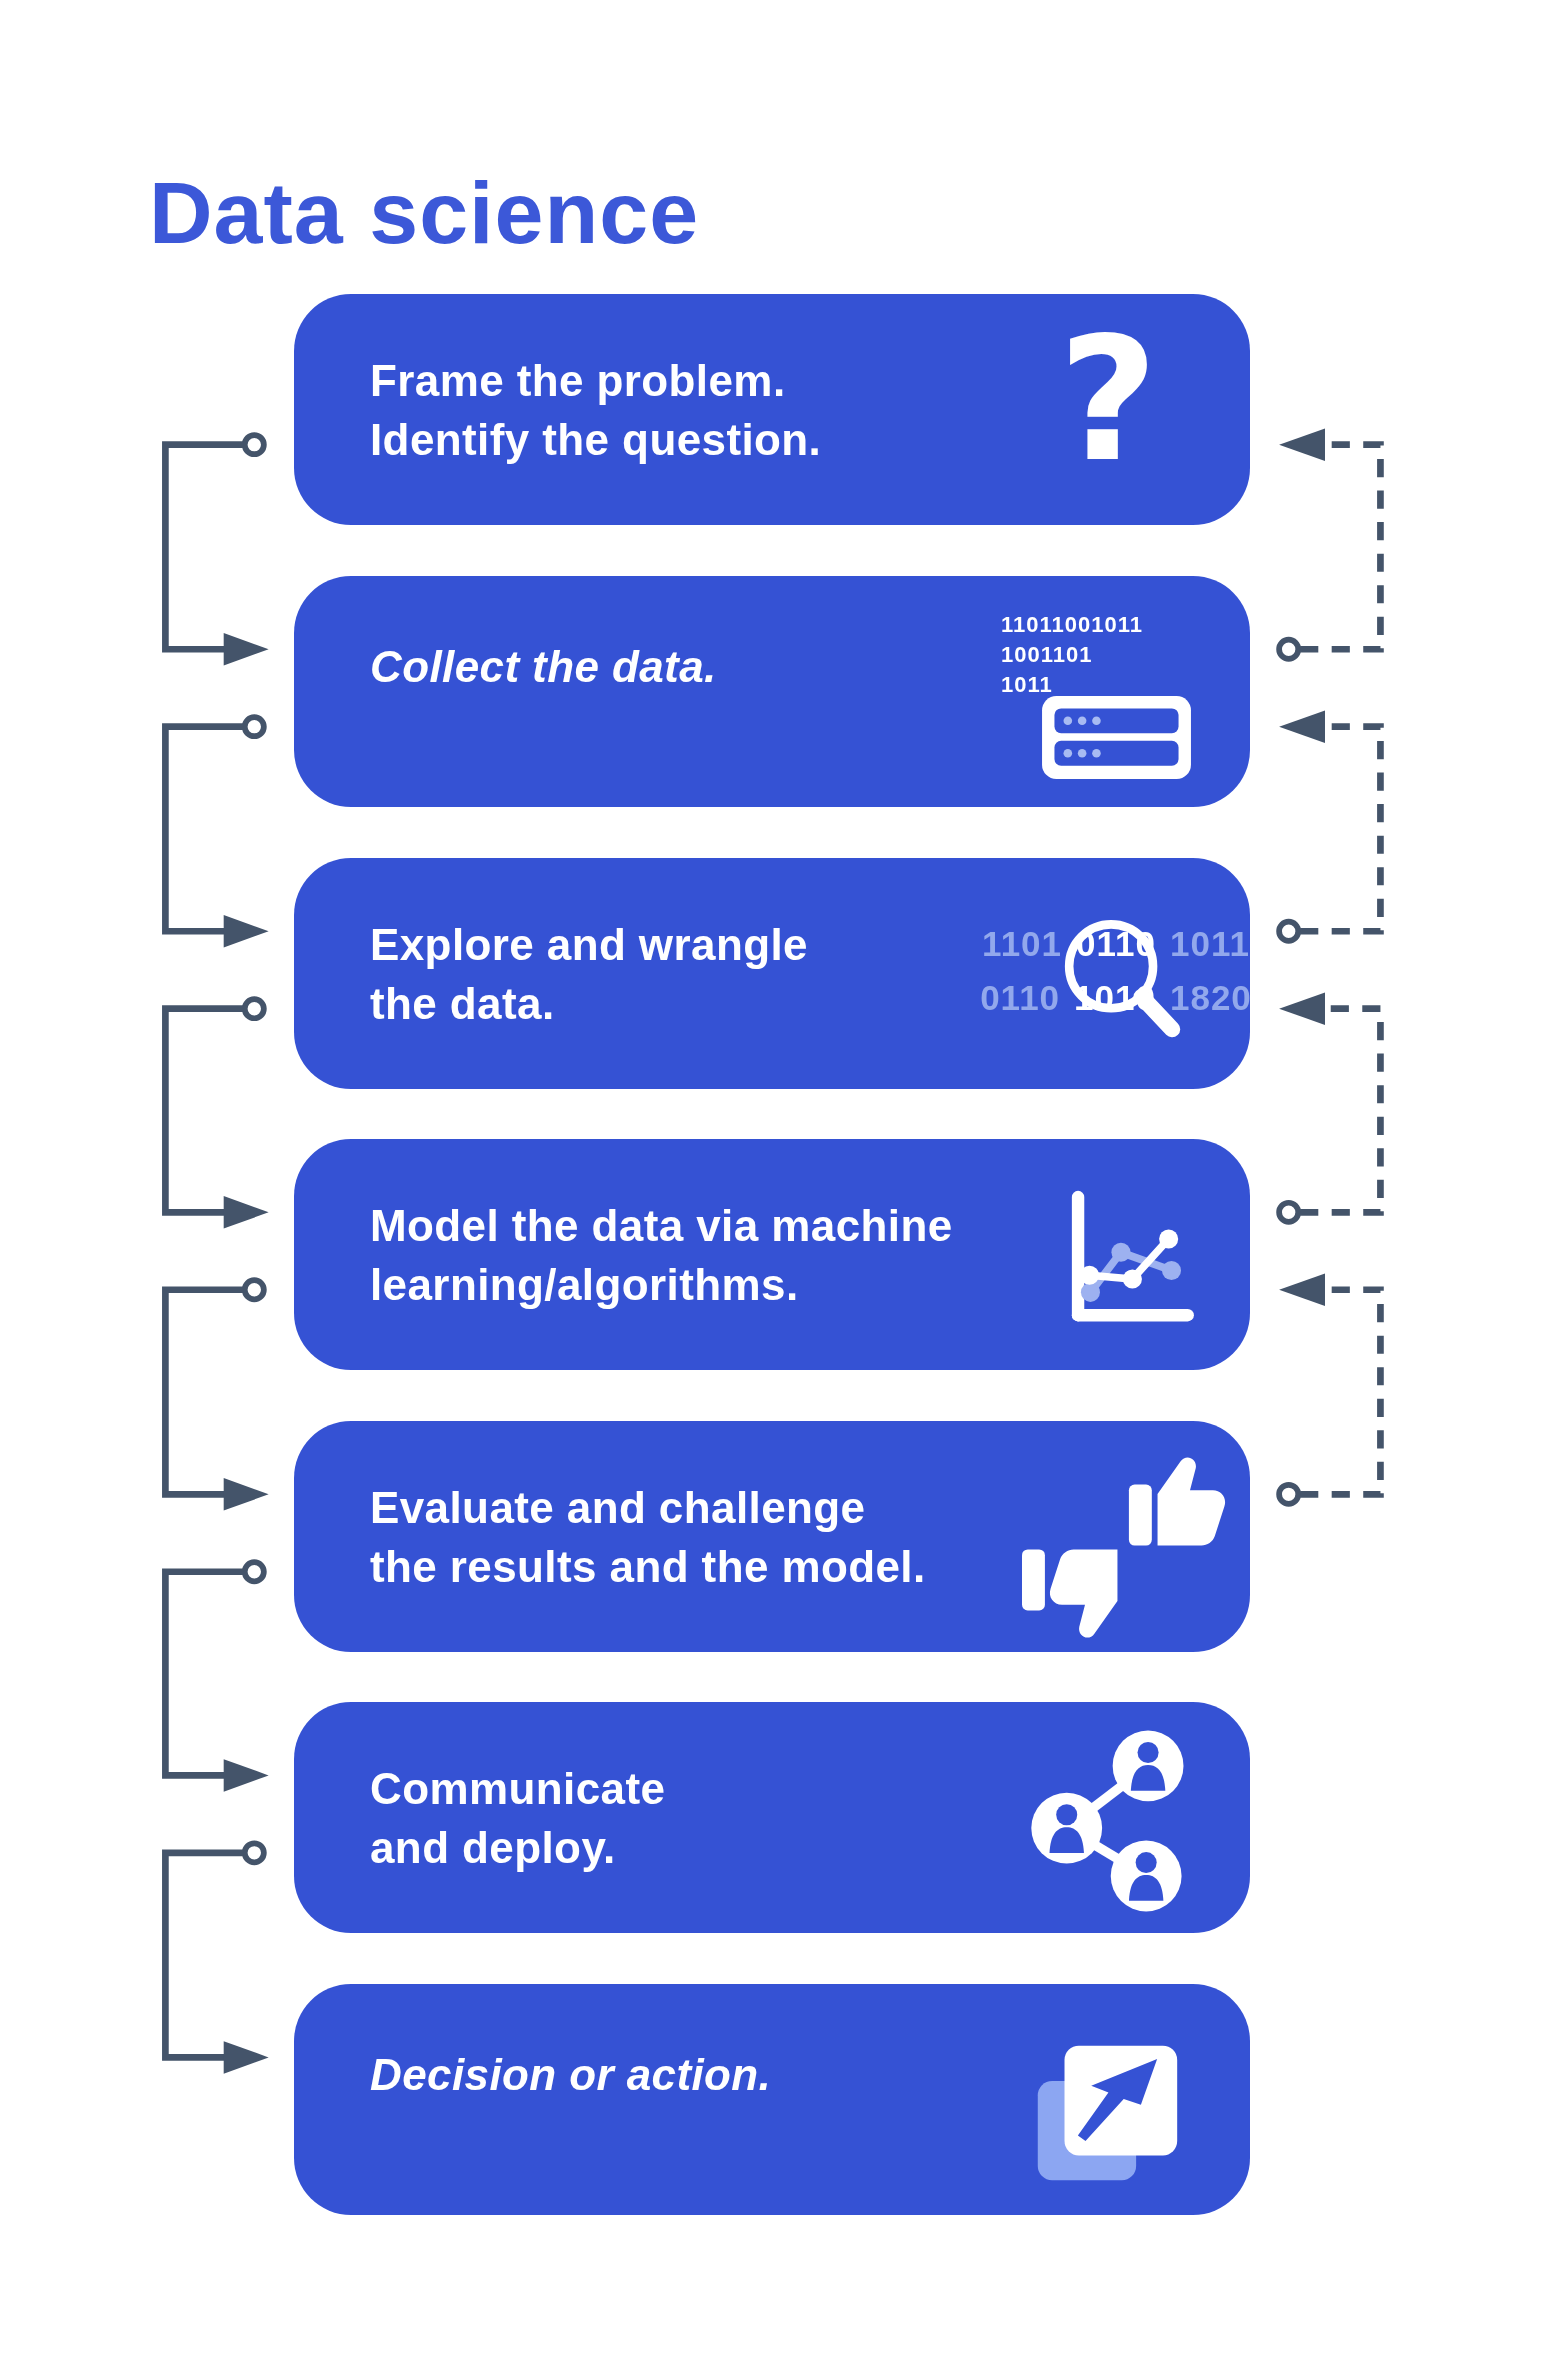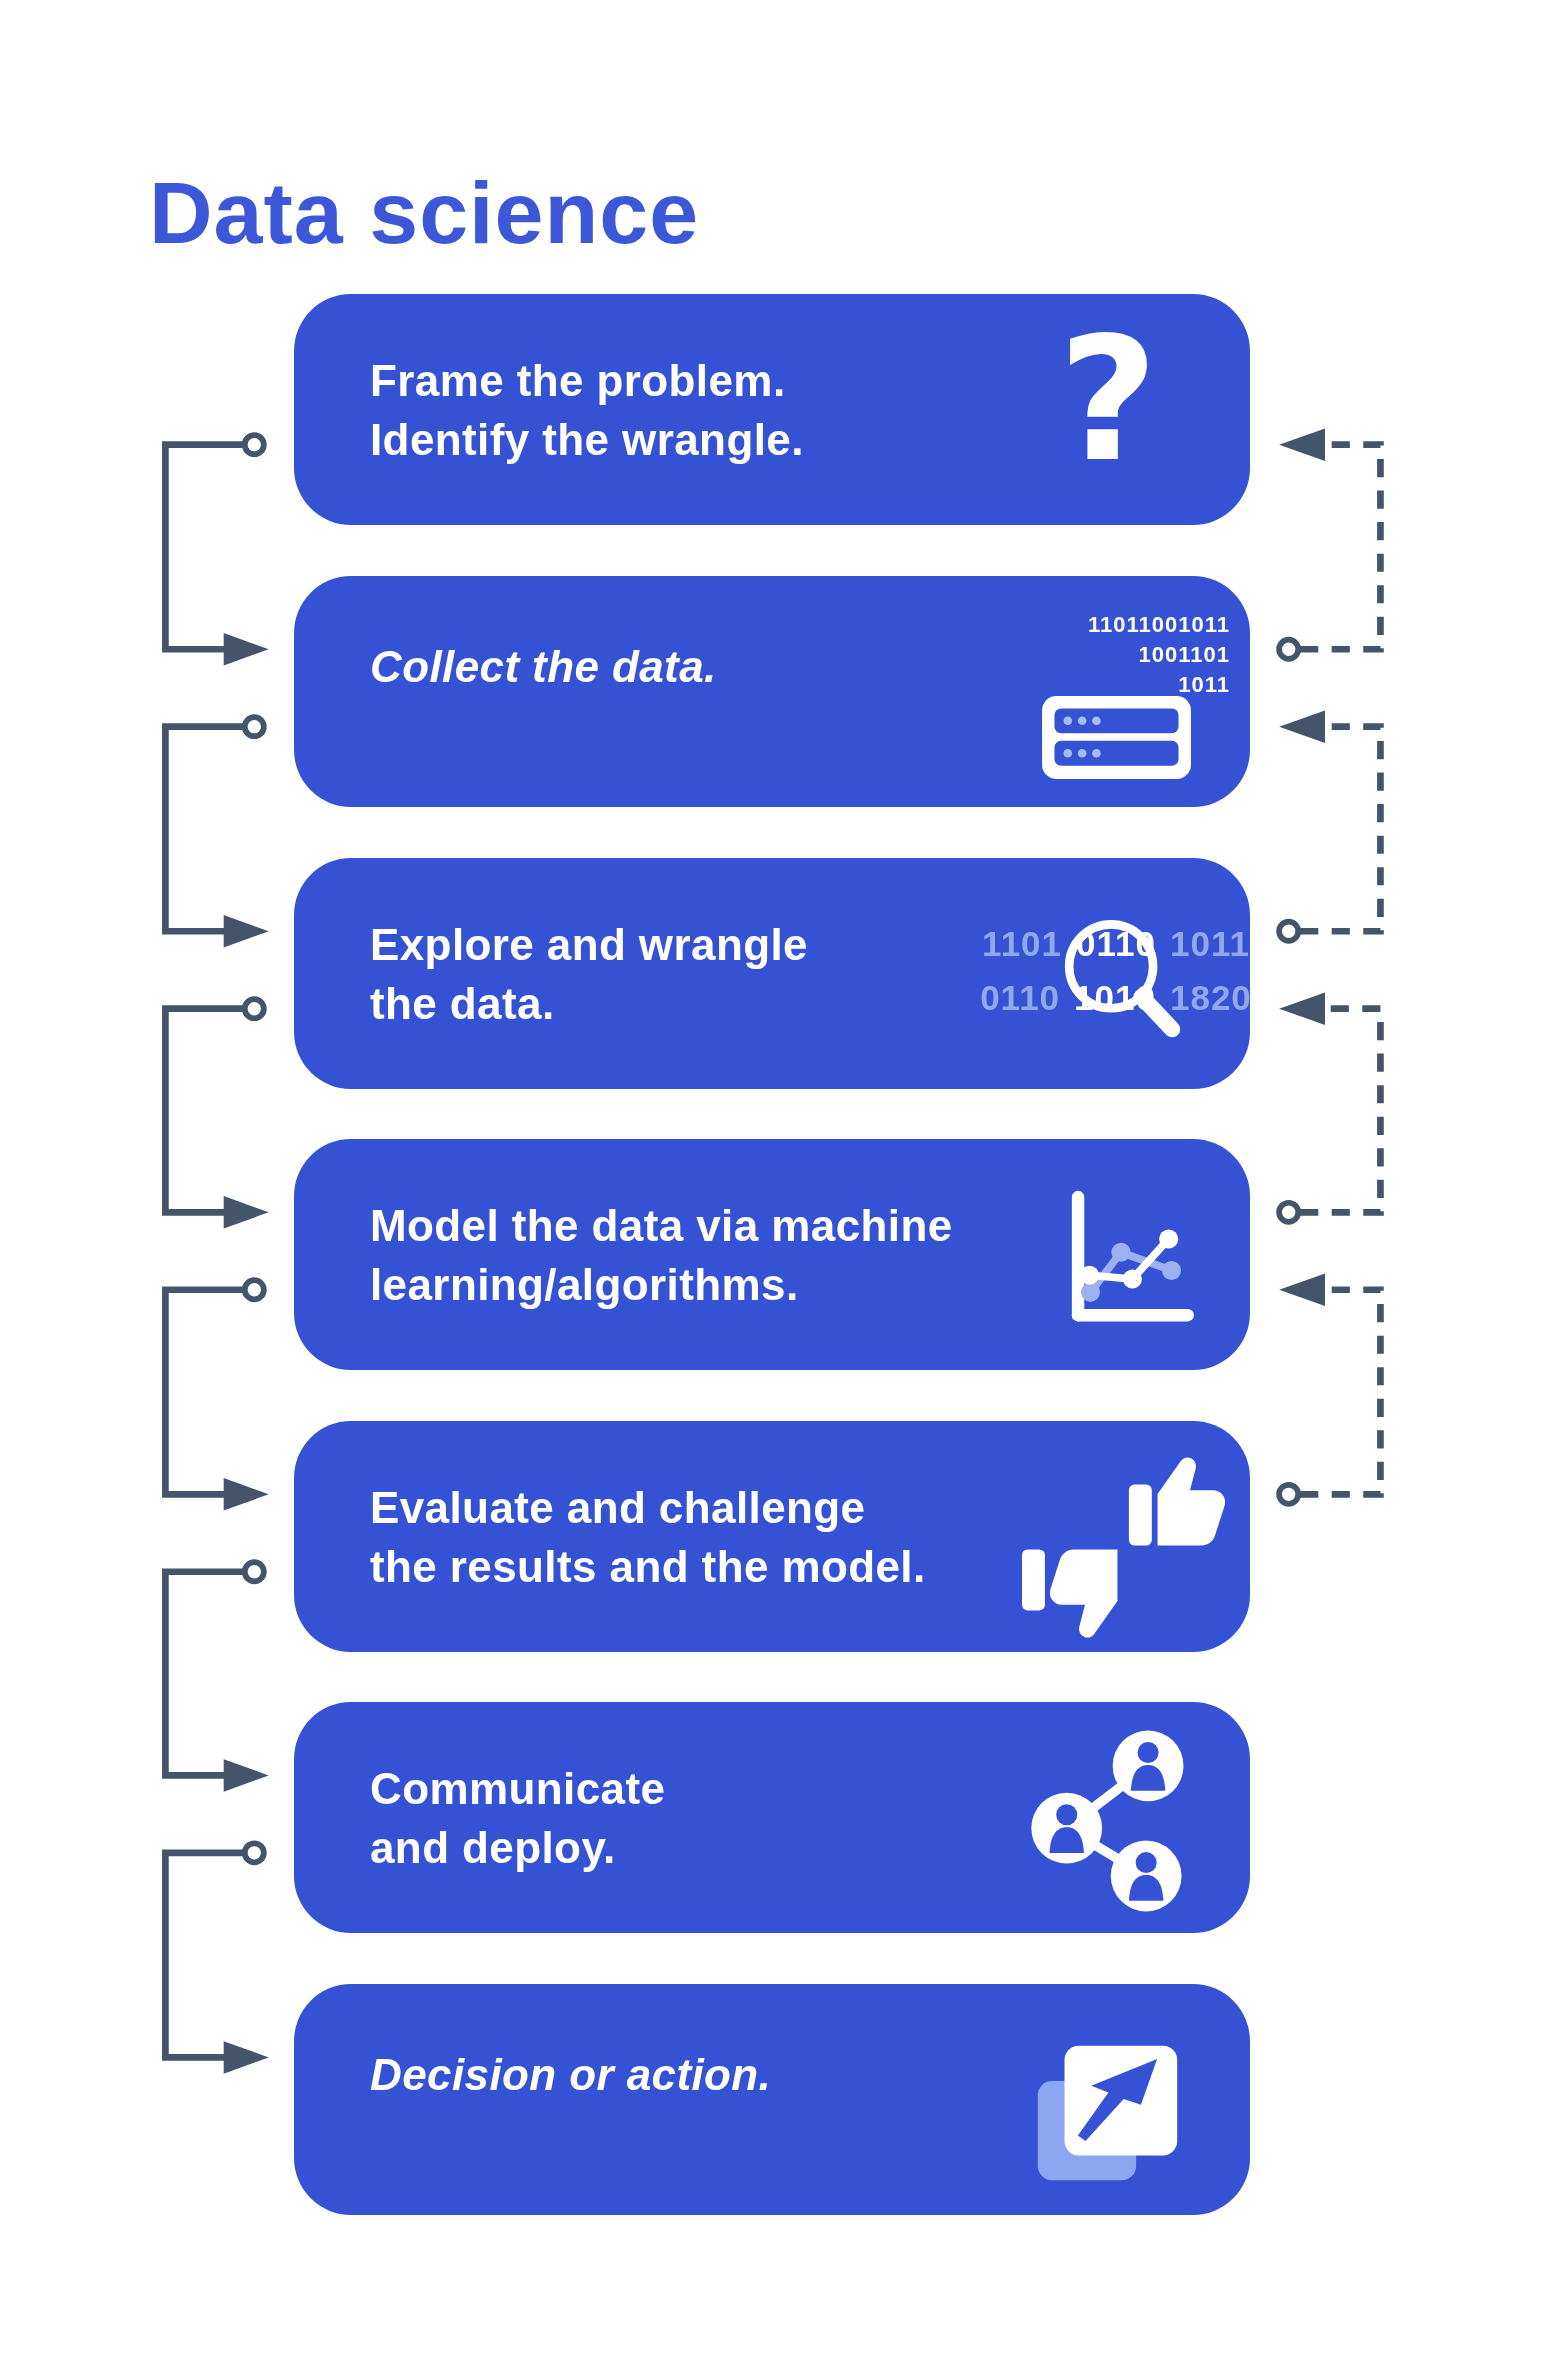--- a/index.html
+++ b/index.html
@@ -17,21 +17,21 @@
 
   .conn { position:absolute; left:0; top:0; width:1542px; height:2373px; }
   .conn path { fill:none; stroke:#44546a; stroke-width:7; }
   .conn path.dashed { stroke-dasharray:19 14; }
   .conn circle { fill:none; stroke:#44546a; stroke-width:6; }
   .conn polygon { fill:#44546a; stroke:none; }
 
   .qmark { position:absolute; right:92px; top:50%; transform:translateY(-55%);
            font-size:172px; font-weight:700; font-family:"DejaVu Sans",sans-serif; color:#fff; }
 
-  .binary2 { position:absolute; left:707px; top:34px; width:229px; text-align:right;
+  .binary2 { position:absolute; left:707px; top:34px; width:229px; text-align:left;
              font-size:22px; font-weight:700; line-height:30px; letter-spacing:1px; color:#fff; }
   .server { position:absolute; left:748px; top:120px; }
 
   .binary3 { position:absolute; left:669px; top:59px; width:306px; text-align:center;
              font-size:35px; font-weight:700; line-height:54px; letter-spacing:1px; }
   .binary3 span { margin:0 7px; }
   .dim { color:#92a8ec; } .bright { color:#ffffff; }
   .lens { position:absolute; left:758px; top:53px; }
 
   .chart { position:absolute; left:765px; top:50px; }
@@ -97,21 +97,21 @@
         <path class="dashed" d="M1360,1563 H1444 V1349 H1392"></path>
       <polygon points="1338,1349 1386,1332 1386,1366"></polygon>
     </g>
   </svg>
 
   <h1 class="title">Data science</h1>
 
   <div class="card" style="top:294px">
     <div class="card-text">
       <div>Frame the problem.</div>
-      <div>Identify the wrangle.</div>
+      <div>Identify the question.</div>
     </div>
     <div class="qmark">?</div>
   </div>
 
   <div class="card nudge" style="top:576px">
     <div class="card-text">
       <div>Collect the data.</div>
     </div>
     <div class="binary2">
       <div>11011001011</div>

